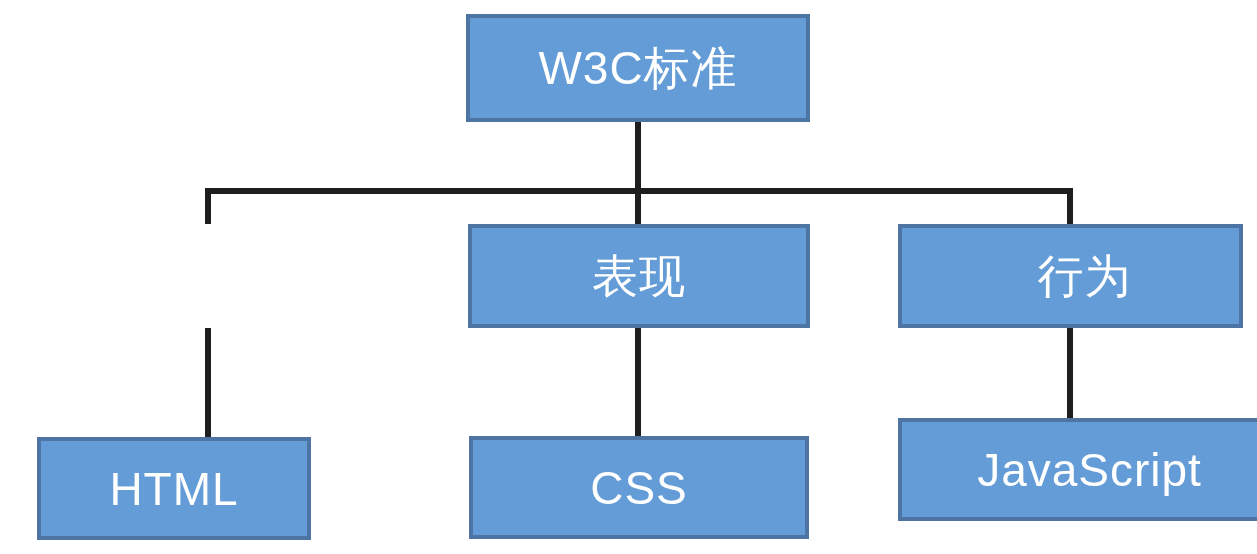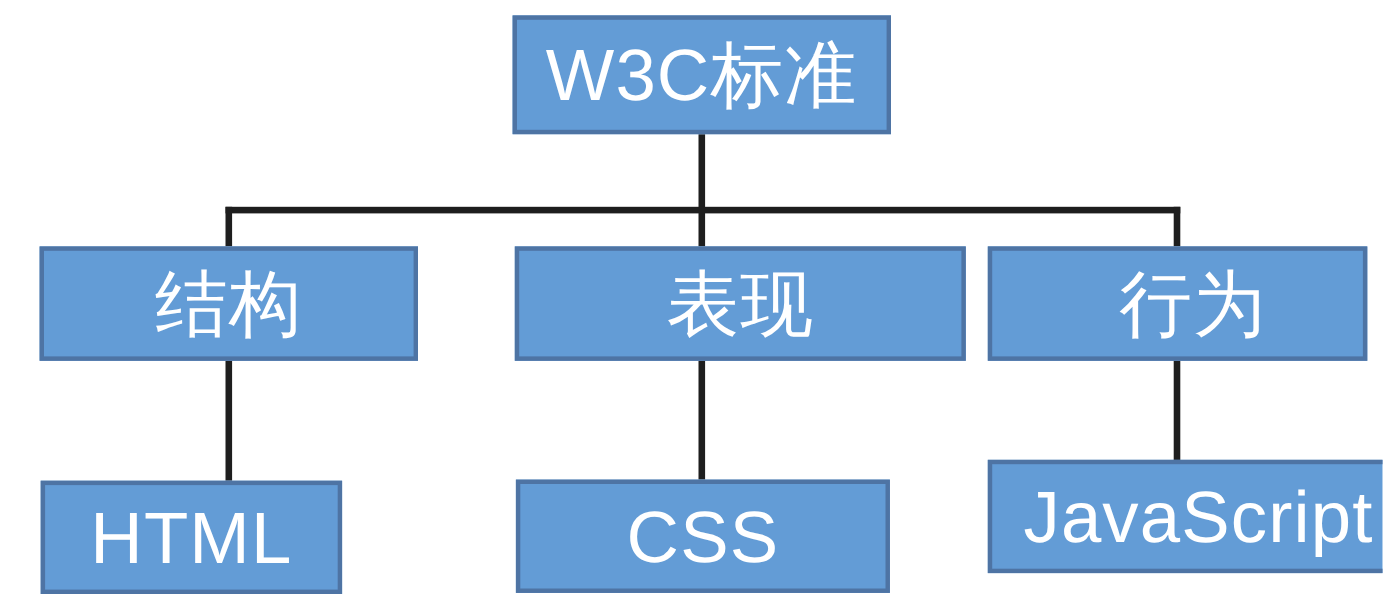--- a/index.html
+++ b/index.html
@@ -24,34 +24,34 @@
   }
   .node {
     position: absolute;
     box-sizing: border-box;
     background: var(--box-fill);
     border: 4px solid var(--box-border);
     color: var(--node-text);
     display: flex;
     align-items: center;
     justify-content: center;
-    font-size: 66px;
+    font-size: 46px;
     font-weight: 400;
     letter-spacing: 1px;
     line-height: 1;
     white-space: nowrap;
   }
   .connector {
     position: absolute;
     background: var(--connector);
   }
   
   .n-root      { left: 466px; top: 14px;  width: 344px; height: 108px; }
   .n-structure { left: 36px;  top: 224px; width: 344px; height: 104px; }
-  .n-present   { left: 468px; top: 224px; width: 410px; height: 104px; justify-content: center; }
+  .n-present   { left: 468px; top: 224px; width: 342px; height: 104px; justify-content: center; }
   .n-behavior  { left: 898px; top: 224px; width: 345px; height: 104px; padding-left: 28px; }
   .n-html      { left: 37px;  top: 437px; width: 274px; height: 103px; }
   .n-css       { left: 469px; top: 436px; width: 340px; height: 103px; align-items: center; }
   .n-js        { left: 898px; top: 418px; width: 383px; height: 103px; }
   
   .c-root-drop   { left: 635px;  top: 122px; width: 6px;   height: 102px; }
   .c-bus         { left: 205px;  top: 188px; width: 868px; height: 6px;   }
   .c-left-drop   { left: 205px;  top: 188px; width: 6px;   height: 36px;  }
   .c-right-drop  { left: 1067px; top: 188px; width: 6px;   height: 36px;  }
   .c-struct-html { left: 205px;  top: 328px; width: 6px;   height: 109px; }
@@ -68,23 +68,20 @@
   <div class="connector c-left-drop"></div>
   <div class="connector c-right-drop"></div>
   <div class="connector c-struct-html"></div>
   <div class="connector c-present-css"></div>
   <div class="connector c-behave-js"></div>
 
   <div class="node n-root">
     <span>W3C标准</span>
   </div>
 
-  <div class="node n-structure">
-    <span>结构</span>
-  </div>
   <div class="node n-present">
     <span>表现</span>
   </div>
   <div class="node n-behavior">
     <span>行为</span>
   </div>
 
   <div class="node n-html">
     <span>HTML</span>
   </div>

